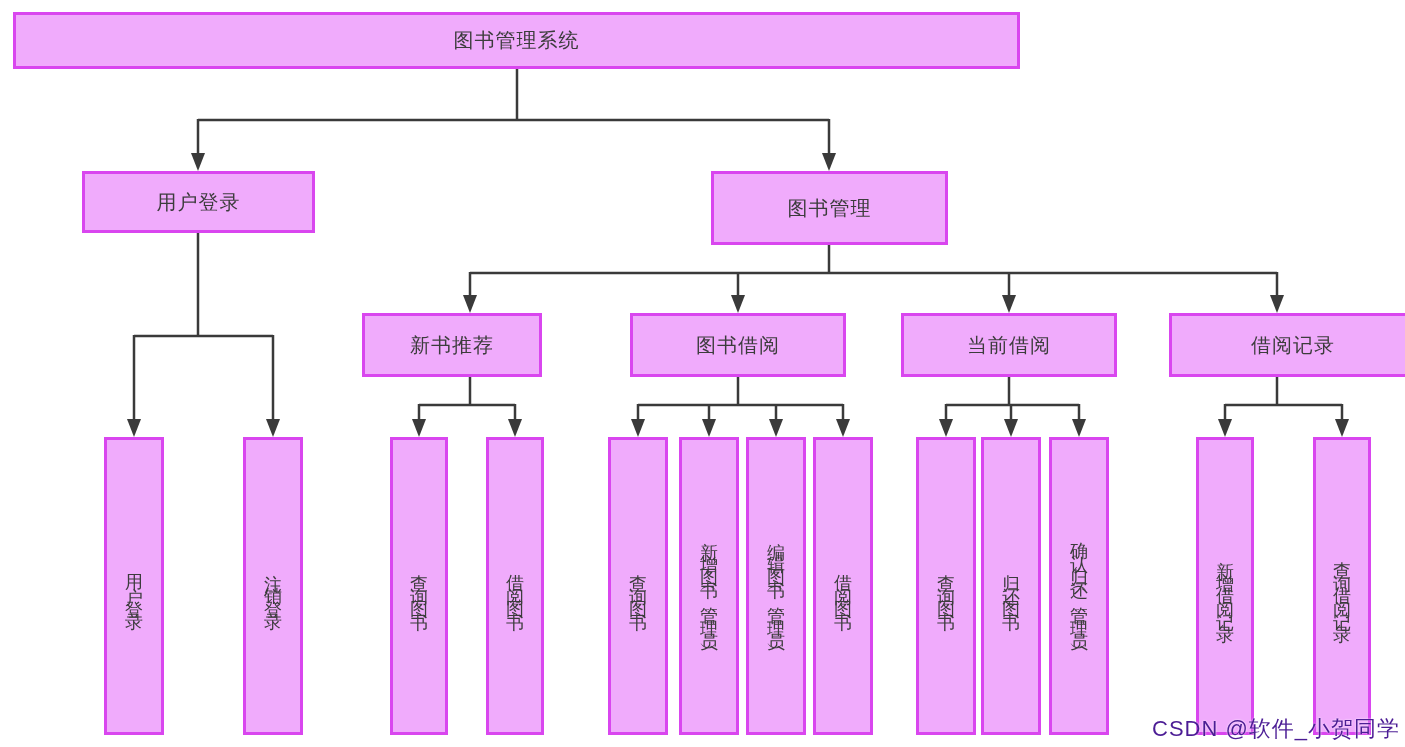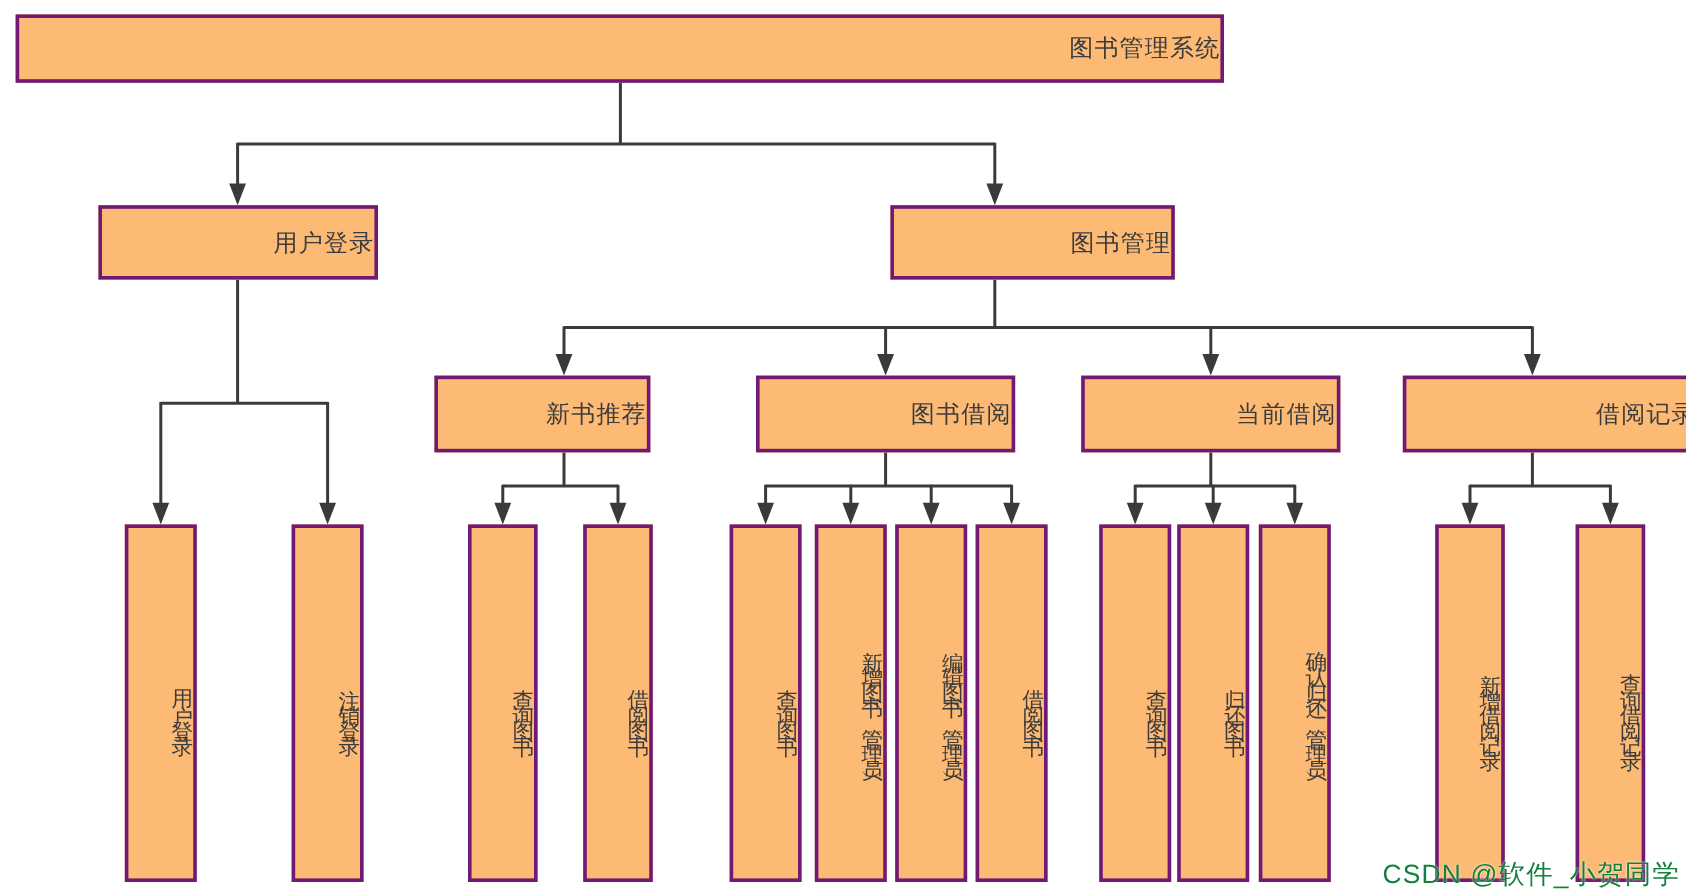--- a/index.html
+++ b/index.html
@@ -5,34 +5,34 @@
   html,body { margin:0; padding:0; background:#ffffff; }
   #canvas {
     position:relative; width:1405px; height:747px;
     background:#ffffff; overflow:hidden;
     font-family:"Liberation Sans", sans-serif;
     color:#3c3c3c;
   }
   #connectors { position:absolute; left:0; top:0; width:1405px; height:747px; }
   .node {
     position:absolute; box-sizing:border-box;
-    border:3px solid #701a75; background:#fdba74;
-    display:flex; align-items:center; justify-content:flex-end;
+    border:3px solid #d946ef; background:#f0abfc;
+    display:flex; align-items:center; justify-content:center;
   }
   .hnode span { font-size:20px; letter-spacing:1px; color:#3c3c3c; white-space:nowrap; }
   .root span { font-size:20px; }
   .vnode { top:437px; height:298px; }
   .vnode span {
     writing-mode:vertical-rl; text-orientation:mixed;
     font-size:18px; letter-spacing:13px; line-height:1;
     color:#3c3c3c; display:block; max-height:288px;
   }
   #watermark {
     position:absolute; left:1152px; top:714px; width:253px;
-    font-size:22px; color:#15803d; letter-spacing:1px;
+    font-size:22px; color:#4c1d95; letter-spacing:1px;
     text-shadow:0 0 2px #ffffff; white-space:nowrap; z-index:5;
   }
 </style>
 </head>
 <body>
 
 <div id="canvas">
 
   <svg id="connectors" viewBox="0 0 1405 747" xmlns="http://www.w3.org/2000/svg" fill="none" stroke="#3a3a3a" stroke-width="2.5">
 
@@ -110,21 +110,21 @@
     </g>
   </svg>
 
   <div class="node hnode root" style="left:13px; top:12px; width:1007px; height:57px;">
     <span>图书管理系统</span>
   </div>
 
   <div class="node hnode" style="left:82px; top:171px; width:233px; height:62px;">
     <span>用户登录</span>
   </div>
-  <div class="node hnode" style="left:742px; top:171px; width:237px; height:62px;">
+  <div class="node hnode" style="left:711px; top:171px; width:237px; height:74px;">
     <span>图书管理</span>
   </div>
 
   <div class="node hnode" style="left:362px; top:313px; width:180px; height:64px;">
     <span>新书推荐</span>
   </div>
   <div class="node hnode" style="left:630px; top:313px; width:216px; height:64px;">
     <span>图书借阅</span>
   </div>
   <div class="node hnode" style="left:901px; top:313px; width:216px; height:64px;">

